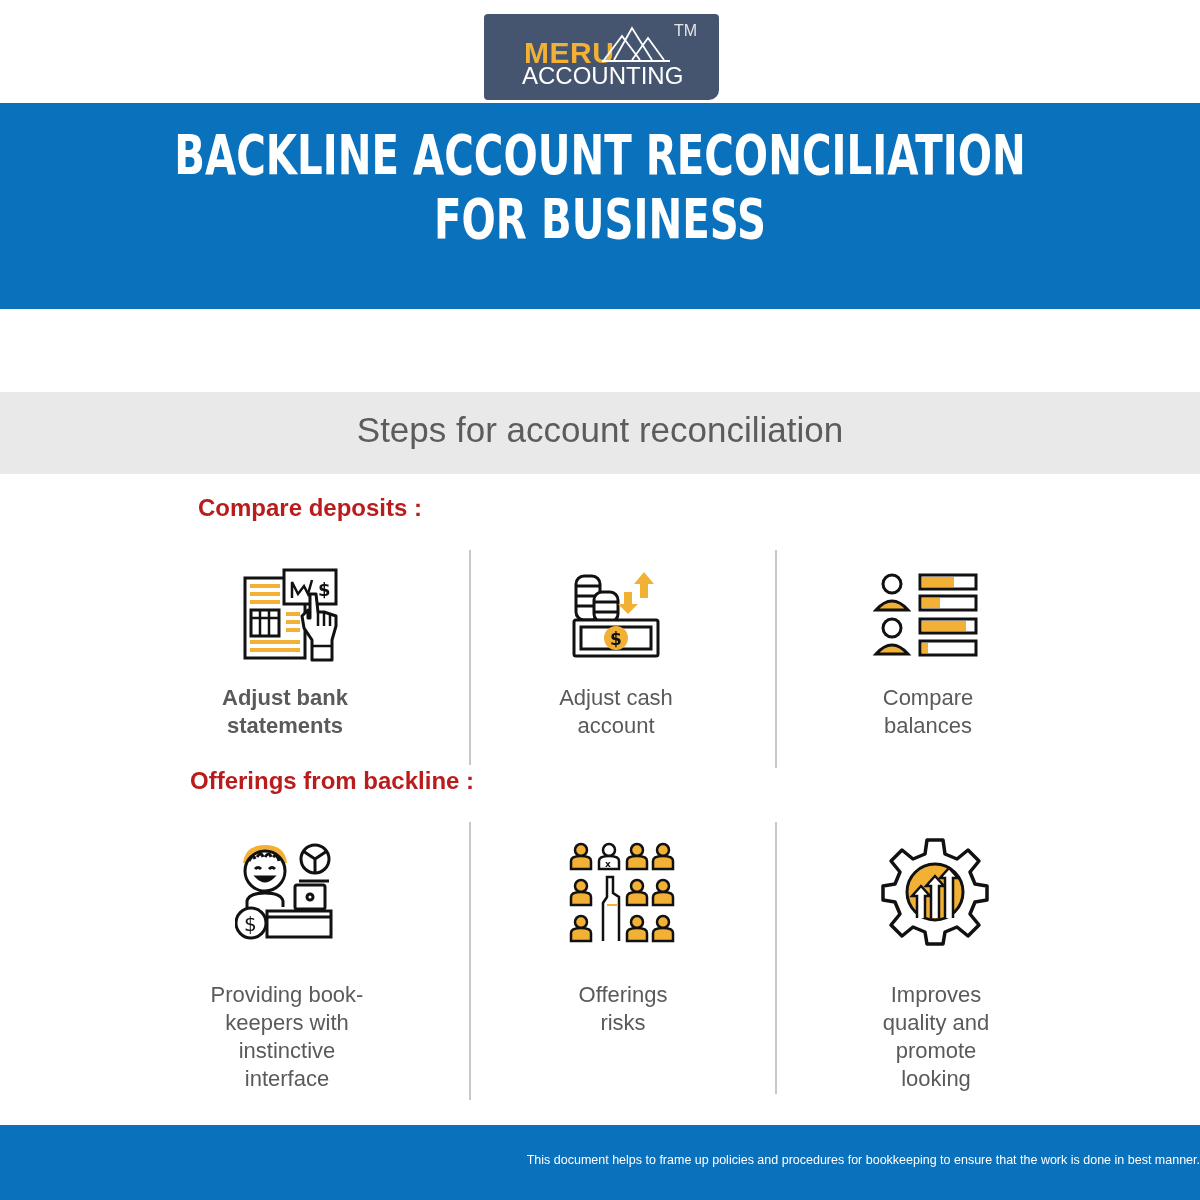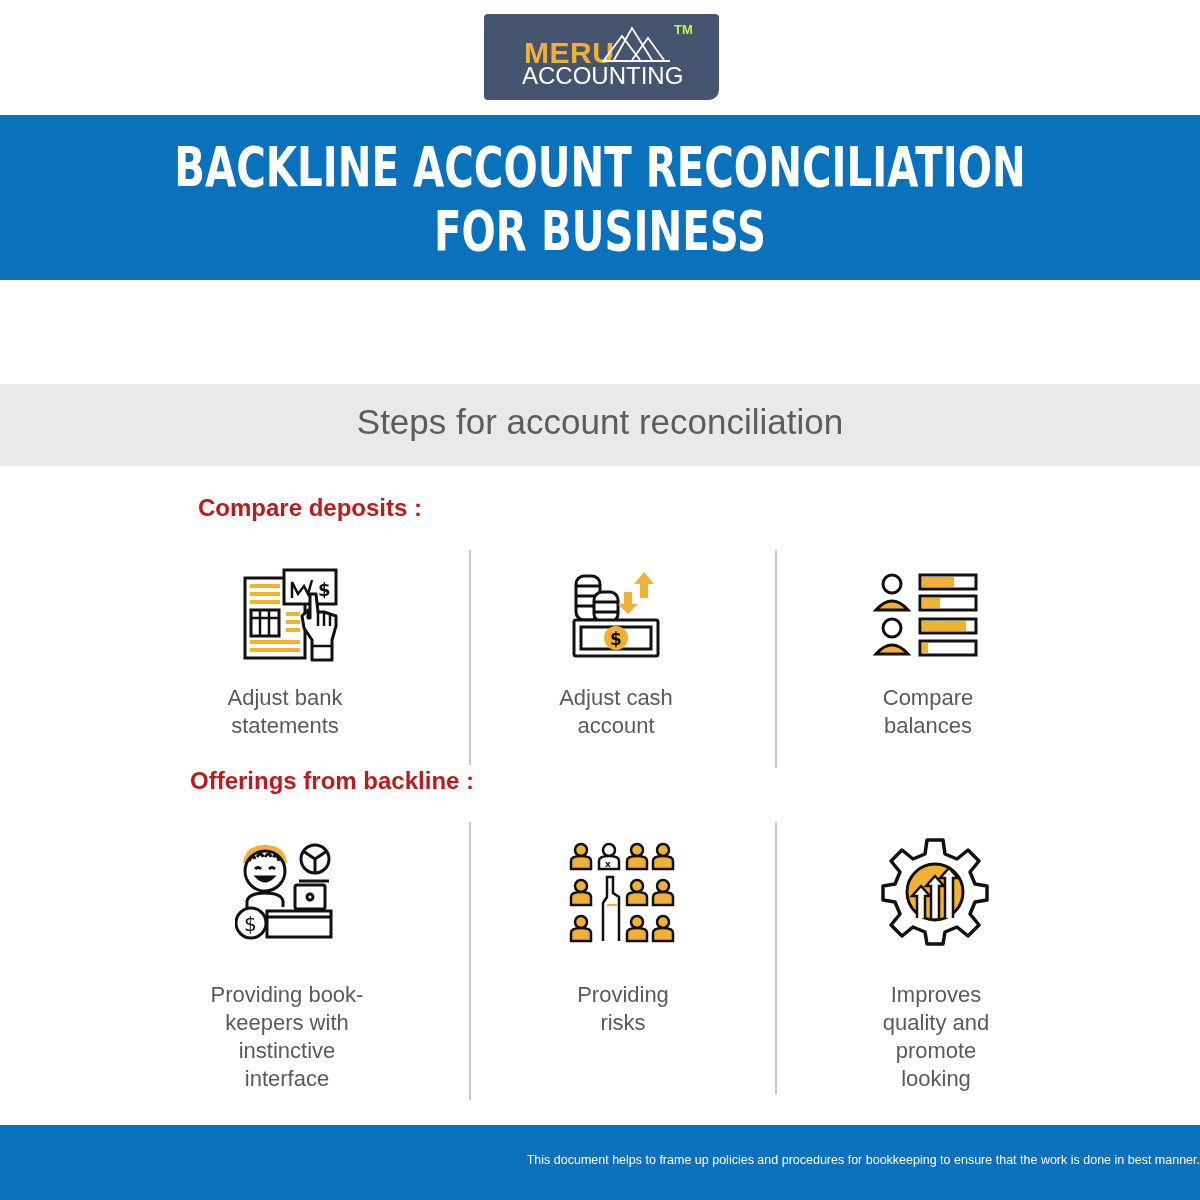--- a/index.html
+++ b/index.html
@@ -1,25 +1,25 @@
 <!DOCTYPE html>
 <html><head>
   <meta charset="utf-8">
   <style>
     html, body { margin:0; padding:0; }
     body { width:1200px; height:1200px; background:#ffffff; position:relative; overflow:hidden; font-family:"Liberation Sans", sans-serif; }
     .logo { position:absolute; left:484px; top:14px; width:235px; height:86px; background:#45556f; border-radius:4px 4px 10px 4px; }
     .logo .meru { position:absolute; left:40px; top:22px; color:#f2b035; font-weight:bold; font-size:30px; font-family:"Liberation Sans", sans-serif; letter-spacing:0.5px; }
     .logo .acct { position:absolute; left:38px; top:48px; color:#ffffff; font-size:24px; font-family:"Liberation Sans", sans-serif; letter-spacing:0px; }
-    .logo .tm { position:absolute; left:190px; top:8px; color:#bef264; font-size:13px; font-weight:bold; }
+    .logo .tm { position:absolute; left:190px; top:8px; color:#e5e5e5; font-size:16px; font-weight:normal; }
     .logo svg { position:absolute; left:118px; top:10px; }
-    .banner { position:absolute; left:0; top:115px; width:1200px; height:165px; background:#0a71bd; }
+    .banner { position:absolute; left:0; top:103px; width:1200px; height:206px; background:#0a71bd; }
     .banner .title { position:absolute; left:0; right:0; top:20px; text-align:center; color:#ffffff; font-family:"DejaVu Sans", sans-serif; font-weight:bold; font-size:56px; line-height:64px; letter-spacing:0px; transform:scaleX(0.72); transform-origin:center; }
     .intro { position:absolute; left:150px; width:900px; top:297px; text-align:center; color:#555555; font-size:18.5px; line-height:24px; }
-    .steps-band { position:absolute; left:0; top:384px; width:1200px; height:82px; background:#e9e9e9; }
+    .steps-band { position:absolute; left:0; top:392px; width:1200px; height:82px; background:#e9e9e9; }
     .steps-band .txt { position:absolute; left:0; right:0; top:18px; text-align:center; color:#5c5c5c; font-size:35px; }
     .section-heading { position:absolute; color:#b91c1c; font-weight:bold; font-size:24px; }
     .divider { position:absolute; width:2px; background:#c8c8c8; }
     .item { position:absolute; text-align:center; }
     .item .icon { position:absolute; }
     .item .label { position:absolute; left:0; right:0; color:#5a5a5a; font-size:22px; line-height:28px; }
     .footer { position:absolute; left:0; top:1125px; width:1200px; height:75px; background:#0a71bd; }
     .footer .txt { position:absolute; left:0; right:0; top:28px; text-align:right; color:#ffffff; font-size:12.5px; }
   </style>
 </head>
@@ -77,21 +77,21 @@
     <line x1="9" y1="52" x2="37" y2="52" stroke="#111" stroke-width="2.5"></line>
     <rect x="42" y="4" width="52" height="34" fill="#fff" stroke="#111" stroke-width="3"></rect>
     <polyline points="50,32 50,16 56,28 62,20 66,28 70,14" fill="none" stroke="#111" stroke-width="2.5"></polyline>
     <text x="76" y="30" font-family="DejaVu Sans, sans-serif" font-size="18" font-weight="bold" fill="#111">$</text>
     <path d="M68 28 L68 52 L66 52 L66 44 L60 50 L62 62 L70 74 L70 94 L90 94 L90 74 L94 60 L94 50 L88 48 L82 46 L76 46 L74 28 Z" fill="#fff" stroke="#111" stroke-width="3" stroke-linejoin="round"></path>
     <line x1="76" y1="46" x2="76" y2="60" stroke="#111" stroke-width="2.5"></line>
     <line x1="82" y1="46" x2="82" y2="60" stroke="#111" stroke-width="2.5"></line>
     <line x1="88" y1="48" x2="88" y2="60" stroke="#111" stroke-width="2.5"></line>
     <line x1="70" y1="80" x2="90" y2="80" stroke="#111" stroke-width="2.5"></line>
   </svg>
-  <div class="label" style="top:124px;">
+  <div class="label" style="top:124px;font-weight:bold;">
     <div>Adjust bank</div>
     <div>statements</div>
   </div>
 </div>
 
 <div class="item" style="left:516px; top:560px; width:200px; height:190px;">
   <svg class="icon" style="left:56px; top:10px;" width="90" height="90" viewBox="0 0 90 90">
     <g fill="#fff" stroke="#111" stroke-width="3">
       <rect x="4" y="6" width="24" height="44" rx="8"></rect>
       <line x1="4" y1="16" x2="28" y2="16"></line>
@@ -190,21 +190,21 @@
         <use href="#p" x="84" y="74"></use>
     </g>
     <g fill="#fff">
         <use href="#p" x="30" y="2"></use>
       </g>
     <text x="36" y="26" font-family="DejaVu Sans, sans-serif" font-size="9" font-weight="bold" fill="#111">x</text>
     <path d="M34 100 L34 62 L38 56 L38 36 L44 36 L44 52 L50 56 L50 100" fill="#fff" stroke="#111" stroke-width="2.5"></path>
     <line x1="38" y1="64" x2="48" y2="64" stroke="#f2b035" stroke-width="2"></line>
   </svg>
   <div class="label" style="top:146px;">
-    <div>Providing</div>
+    <div>Offerings</div>
     <div>risks</div>
   </div>
 </div>
 
 <div class="item" style="left:836px; top:835px; width:200px; height:260px;">
   <svg class="icon" style="left:44px; top:2px;" width="110" height="110" viewBox="0 0 110 110">
     <g transform="translate(55,55)">
       <path d="M-8 -52 L8 -52 L10 -38 L22 -33 L33 -42 L44 -31 L35 -20 L40 -8 L52 -6 L52 8 L40 10 L35 22 L44 33 L33 44 L22 35 L10 40 L8 52 L-8 52 L-10 40 L-22 35 L-33 44 L-44 33 L-35 22 L-40 10 L-52 8 L-52 -6 L-40 -8 L-35 -20 L-44 -31 L-33 -42 L-22 -33 L-10 -38 Z" fill="#fff" stroke="#111" stroke-width="3.5" stroke-linejoin="round"></path>
       <circle cx="0" cy="0" r="28" fill="#f2b035" stroke="#111" stroke-width="3"></circle>
       <g fill="#fff" stroke="#111" stroke-width="2.5">

